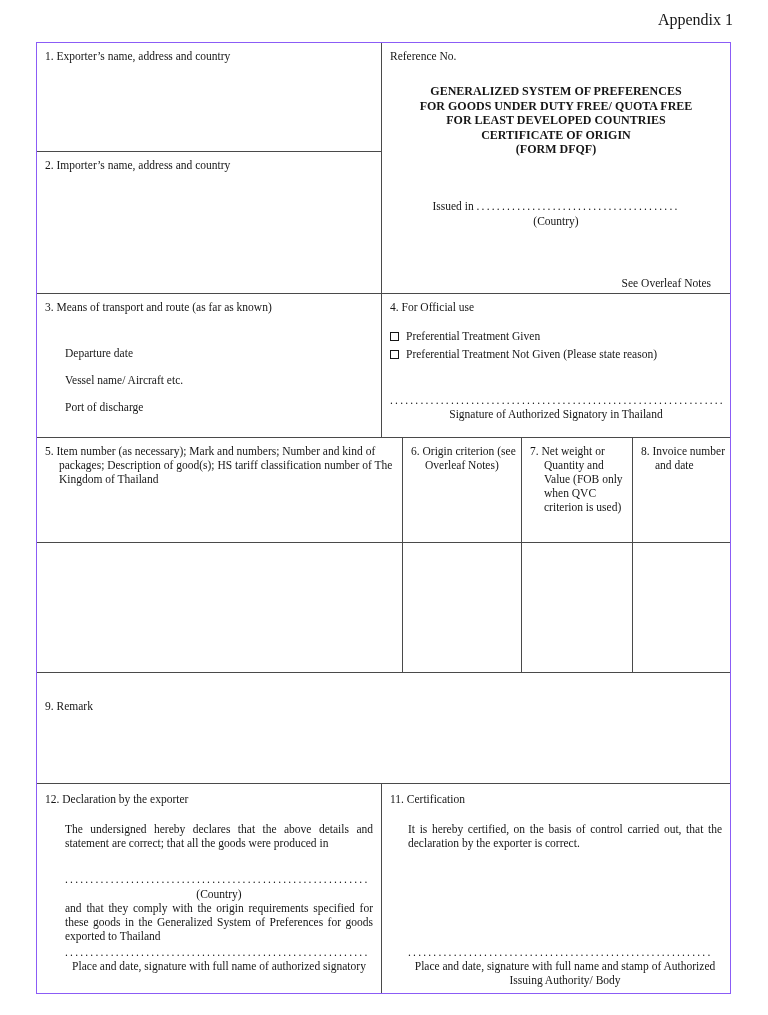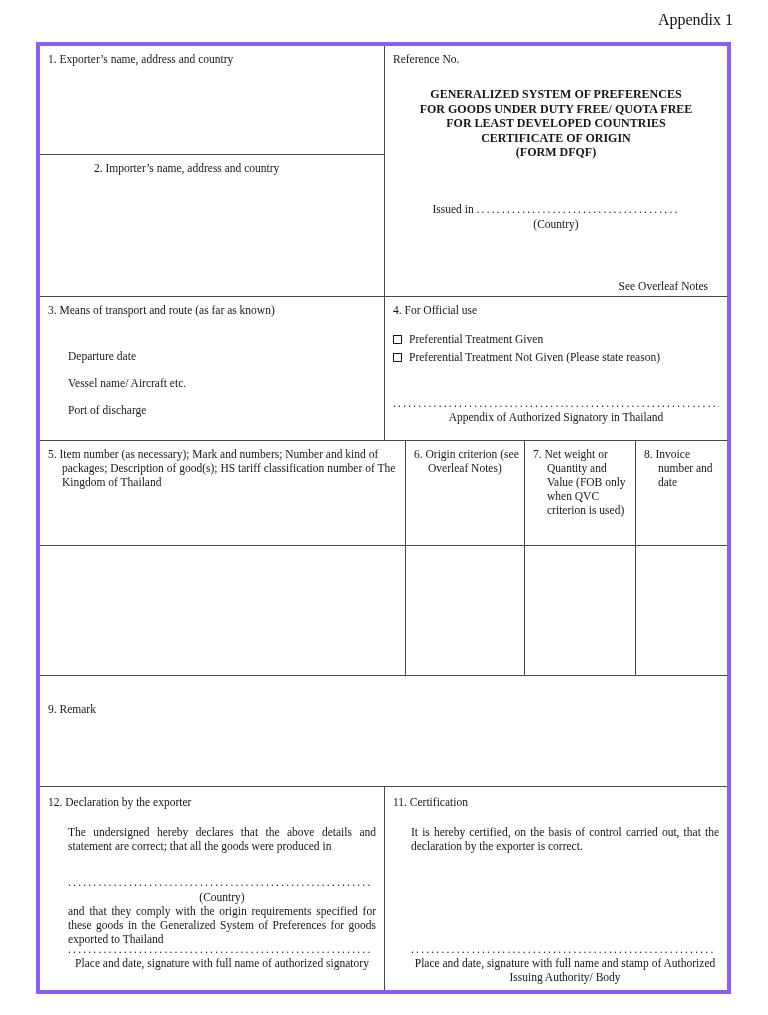--- a/index.html
+++ b/index.html
@@ -5,31 +5,31 @@
   * { margin:0; padding:0; box-sizing:border-box; }
   body { background:#ffffff; }
   .page {
     position:relative; width:768px; height:1015px; background:#ffffff;
     font-family:"Liberation Serif", serif; color:#161616;
     font-size:11.5px; line-height:1.22;
   }
   .appendix { position:absolute; top:10px; right:35px; font-size:16px; }
   .form {
     position:absolute; left:36px; top:42px; width:695px; height:952px;
-    border:4px solid #8b5cf6; display:flex; flex-direction:column;
+    border:1px solid #8b5cf6; display:flex; flex-direction:column;
   }
   .row { display:flex; }
   .bb { border-bottom:1px solid #4a4a4a; }
   .br { border-right:1px solid #4a4a4a; }
   .cell { padding:6px 8px; position:relative; }
 
   .rowA { height:251px; }
   .paneL { width:345px; display:flex; flex-direction:column; }
   .box1 { height:109px; }
-  .box2 { flex:1;margin-left:46px; }
+  .box2 { flex:1; }
   .paneR { flex:1; position:relative; }
 
   .t-title { margin-top:21px; text-align:center; font-weight:bold; font-size:12px; line-height:14.5px; }
   .issued-line { margin-top:42px; text-align:center; white-space:nowrap; }
   .dots-inline { letter-spacing:2.2px; }
   .country-cap { text-align:center; margin-top:1px; }
   .overleaf { position:absolute; bottom:3px; right:19px; }
 
   .rowB { height:144px; }
   .box3 { width:345px; }
@@ -112,21 +112,21 @@
       <div class="cell box4">
         <div>4. For Official use</div>
         <div class="cb-line cb-first">
           <span class="checkbox"></span><span>Preferential Treatment Given</span>
         </div>
         <div class="cb-line">
           <span class="checkbox"></span><span>Preferential Treatment Not Given (Please state reason)</span>
         </div>
         <div class="sigblock4">
           <span class="dotline">..................................................................</span>
-          <div>Appendix of Authorized Signatory in Thailand</div>
+          <div>Signature of Authorized Signatory in Thailand</div>
         </div>
       </div>
     </div>
 
     <div class="row rowC bb">
       <div class="cell hcell c5 br">5. Item number (as necessary); Mark and numbers; Number and kind of packages; Description of good(s); HS tariff classification number of The Kingdom of Thailand</div>
       <div class="cell hcell c6 br">6. Origin criterion (see Overleaf Notes)</div>
       <div class="cell hcell c7 br">7. Net weight or Quantity and Value (FOB only when QVC criterion is used)</div>
       <div class="cell hcell c8">8. Invoice number and date</div>
     </div>

